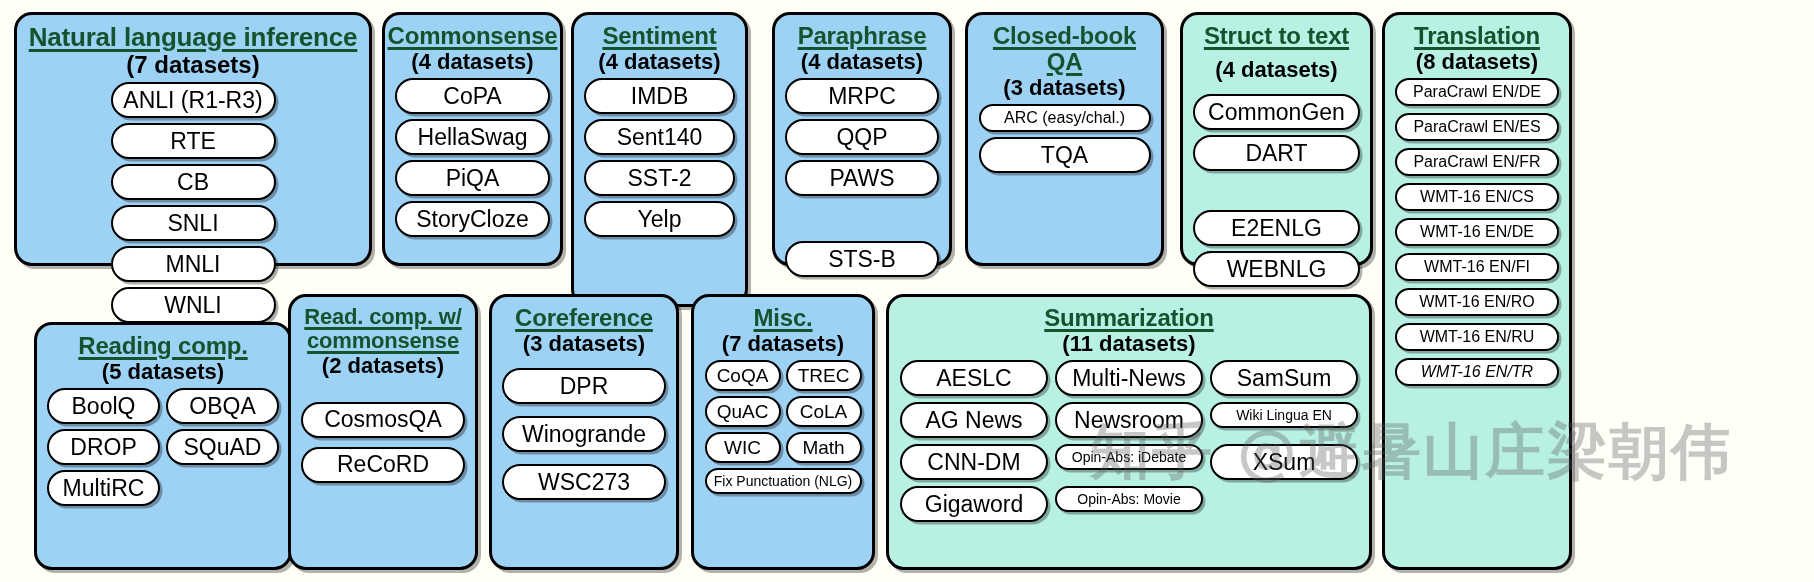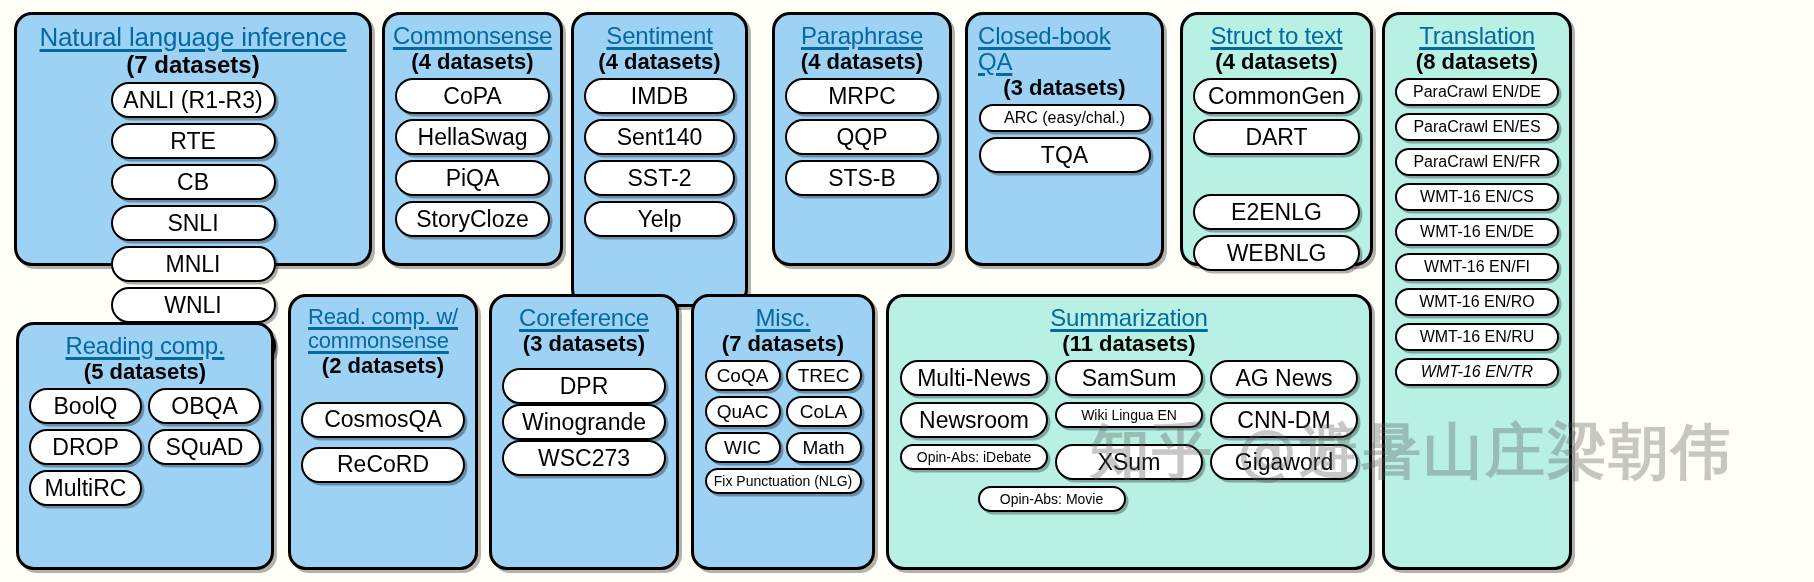--- a/index.html
+++ b/index.html
@@ -24,23 +24,23 @@
     box-shadow: 3px 3px 0 rgba(0,0,0,0.30);
     padding: 8px 10px 10px 10px;
     display: flex;
     flex-direction: column;
     align-items: center;
   }
   .cluster.blue { background: #9ed2f5; }
   .cluster.teal { background: #b8f0e4; }
 
   .cluster-title {
-    font-weight: normal;
-    color: #0369a1;
-    text-align: left;
+    font-weight: bold;
+    color: #14532d;
+    text-align: center;
     line-height: 1.08;
     letter-spacing: -0.2px;
   }
   .cluster-title .tline {
     display: inline-block;
     text-decoration: underline;
     text-decoration-thickness: 3px;
     text-underline-offset: 3px;
   }
   .cluster-count {
@@ -149,36 +149,37 @@
   </div>
 
   <div class="cluster blue" style="left:772px; top:12px; width:180px; height:254px;">
     <div class="cluster-title t-md">
       <span class="tline">Paraphrase</span>
     </div>
     <div class="cluster-count c-md">(4 datasets)</div>
     <div class="pills">
       <div class="pill sz-md" style="width:155px;">MRPC</div>
       <div class="pill sz-md" style="width:155px;">QQP</div>
-      <div class="pill sz-md" style="width:155px;">STS-B</div>
+      <div class="pill sz-md" style="width:155px;">PAWS</div>
+      <div class="pill sz-md" style="width:155px;margin-top:40px;">STS-B</div>
     </div>
   </div>
 
   <div class="cluster blue" style="left:965px; top:12px; width:199px; height:254px;">
     <div class="cluster-title t-md">
       <span class="tline">Closed-book QA</span>
     </div>
     <div class="cluster-count c-md">(3 datasets)</div>
     <div class="pills">
       <div class="pill sz-xs" style="width:172px;">ARC (easy/chal.)</div>
       <div class="pill sz-md" style="width:172px;">TQA</div>
     </div>
   </div>
 
-  <div class="cluster teal" style="left:1180px; top:12px; width:193px; height:254px;">
+  <div class="cluster teal" style="left:1180px; top:12px; width:193px; height:254px;gap:8px;">
     <div class="cluster-title t-md">
       <span class="tline">Struct to text</span>
     </div>
     <div class="cluster-count c-md">(4 datasets)</div>
     <div class="pills">
       <div class="pill sz-md" style="width:168px;">CommonGen</div>
       <div class="pill sz-md" style="width:168px;">DART</div>
       <div class="pill sz-md" style="width:168px;margin-top:34px;">E2ENLG</div>
       <div class="pill sz-md" style="width:168px;">WEBNLG</div>
     </div>
@@ -195,21 +196,21 @@
       <div class="pill sz-xs" style="width:166px;">ParaCrawl EN/FR</div>
       <div class="pill sz-xs" style="width:166px;">WMT-16 EN/CS</div>
       <div class="pill sz-xs" style="width:166px;">WMT-16 EN/DE</div>
       <div class="pill sz-xs" style="width:166px;">WMT-16 EN/FI</div>
       <div class="pill sz-xs" style="width:166px;">WMT-16 EN/RO</div>
       <div class="pill sz-xs" style="width:166px;">WMT-16 EN/RU</div>
       <div class="pill sz-xs" style="width:166px;font-style:italic;">WMT-16 EN/TR</div>
     </div>
   </div>
 
-  <div class="cluster blue" style="left:16px; top:322px; width:258px; height:248px;">
+  <div class="cluster blue" style="left:34px; top:322px; width:258px; height:248px;">
     <div class="cluster-title t-md">
       <span class="tline">Reading comp.</span>
     </div>
     <div class="cluster-count c-md">(5 datasets)</div>
     <div class="pills">
       <div class="pill sz-md" style="width:113px;">BoolQ</div>
       <div class="pill sz-md" style="width:113px;">OBQA</div>
       <div class="pill sz-md" style="width:113px;">DROP</div>
       <div class="pill sz-md" style="width:113px;">SQuAD</div>
       <div class="pill sz-md" style="width:113px;">MultiRC</div>
@@ -227,21 +228,21 @@
       <div class="pill sz-md" style="width:166px;">CosmosQA</div>
       <div class="pill sz-md" style="width:166px;">ReCoRD</div>
     </div>
   </div>
 
   <div class="cluster blue" style="left:489px; top:294px; width:190px; height:276px;">
     <div class="cluster-title t-md">
       <span class="tline">Coreference</span>
     </div>
     <div class="cluster-count c-md">(3 datasets)</div>
-    <div class="pills" style="margin-top:8px; gap:0 6px;">
+    <div class="pills" style="margin-top:8px; gap:12px 6px;">
       <div class="pill sz-md" style="width:166px;">DPR</div>
       <div class="pill sz-md" style="width:166px;">Winogrande</div>
       <div class="pill sz-md" style="width:166px;">WSC273</div>
     </div>
   </div>
 
   <div class="cluster blue" style="left:691px; top:294px; width:184px; height:276px;">
     <div class="cluster-title t-md">
       <span class="tline">Misc.</span>
     </div>
@@ -256,20 +257,21 @@
       <div class="pill sz-xxs" style="width:157px;">Fix Punctuation (NLG)</div>
     </div>
   </div>
 
   <div class="cluster teal" style="left:886px; top:294px; width:486px; height:276px;">
     <div class="cluster-title t-md">
       <span class="tline">Summarization</span>
     </div>
     <div class="cluster-count c-md">(11 datasets)</div>
     <div class="pills" style="gap:6px 7px;">
+      <div class="pill sz-md" style="width:148px;">AESLC</div>
       <div class="pill sz-md" style="width:148px;">Multi-News</div>
       <div class="pill sz-md" style="width:148px;">SamSum</div>
       <div class="pill sz-md" style="width:148px;">AG News</div>
       <div class="pill sz-md" style="width:148px;">Newsroom</div>
       <div class="pill sz-xxs" style="width:148px;">Wiki Lingua EN</div>
       <div class="pill sz-md" style="width:148px;">CNN-DM</div>
       <div class="pill sz-xxs" style="width:148px;">Opin-Abs: iDebate</div>
       <div class="pill sz-md" style="width:148px;">XSum</div>
       <div class="pill sz-md" style="width:148px;">Gigaword</div>
       <div class="pill sz-xxs" style="width:148px;">Opin-Abs: Movie</div>

